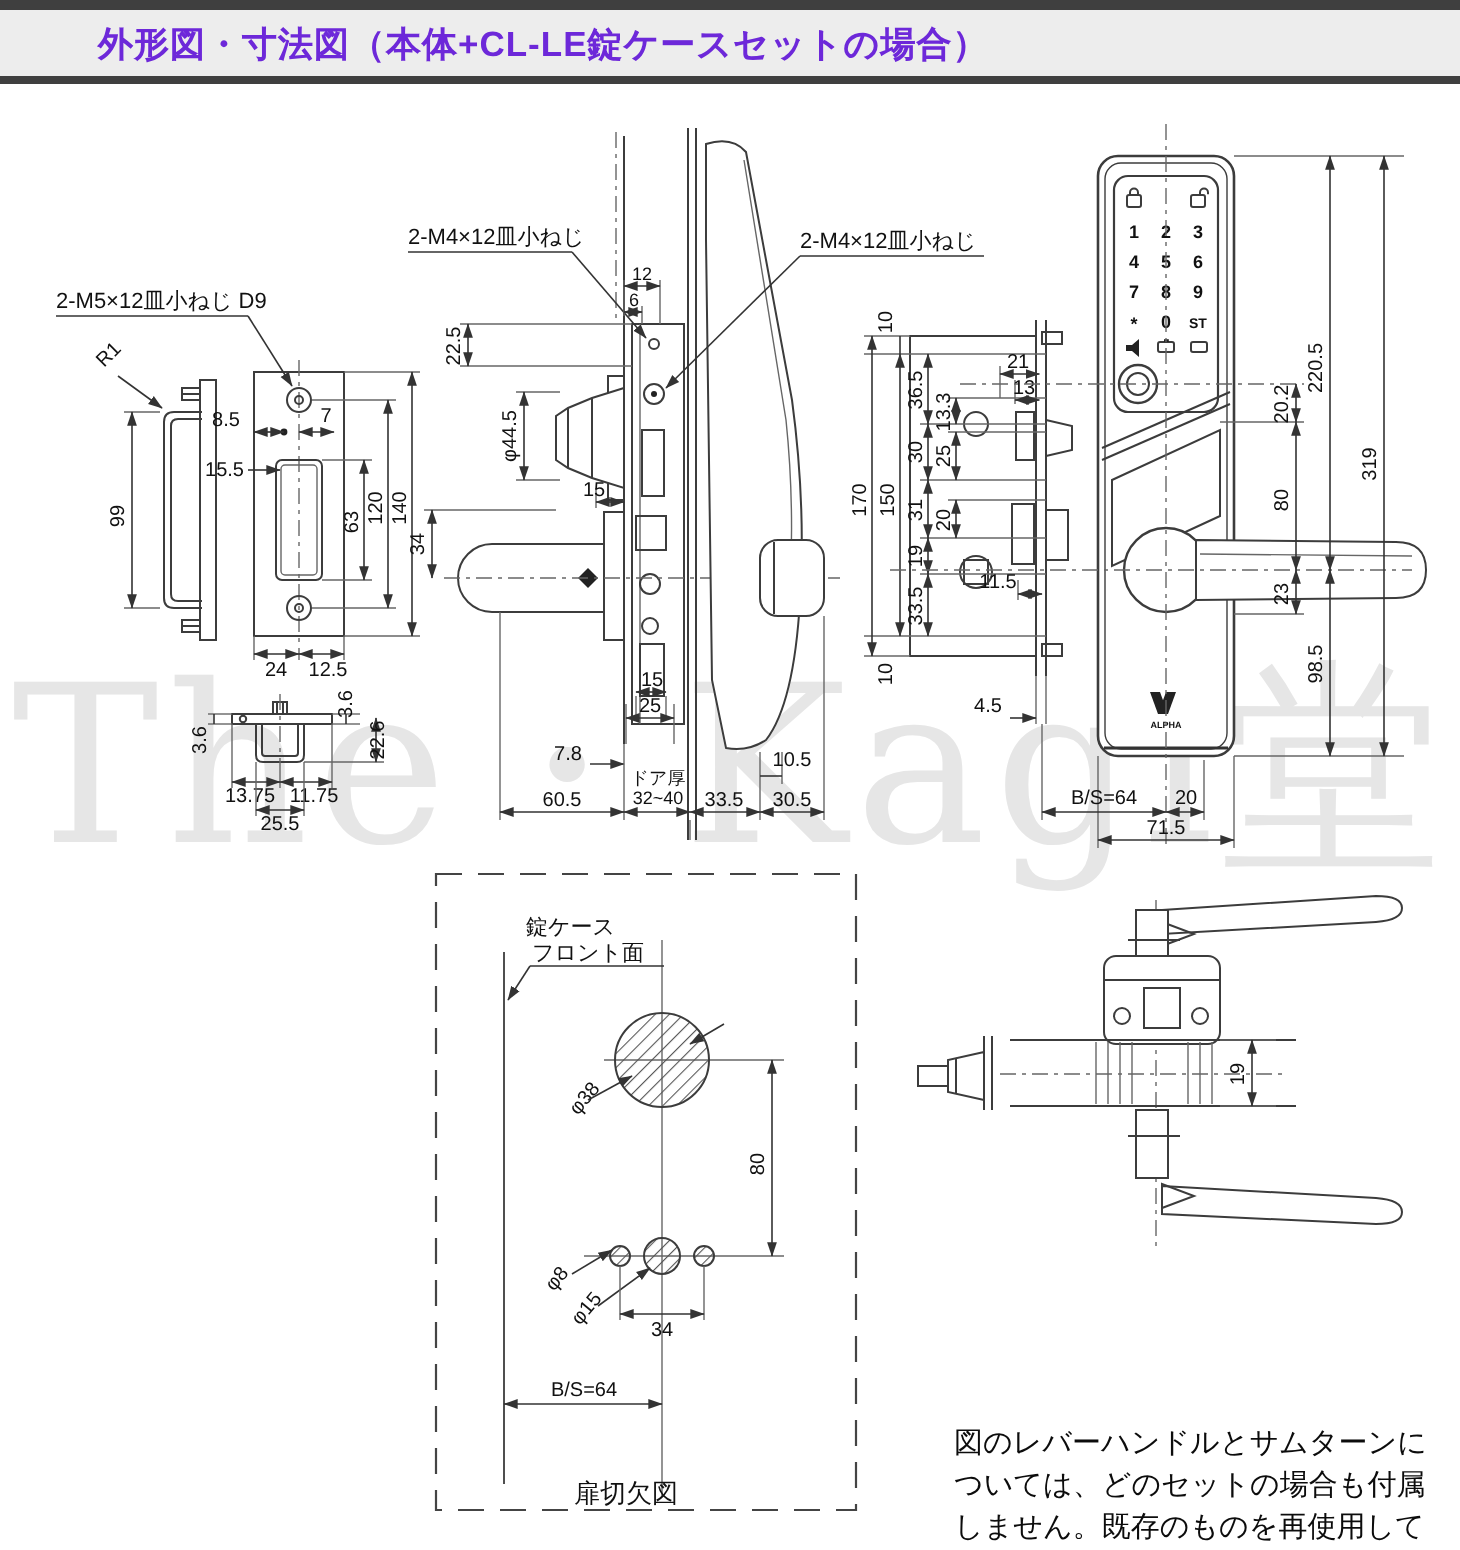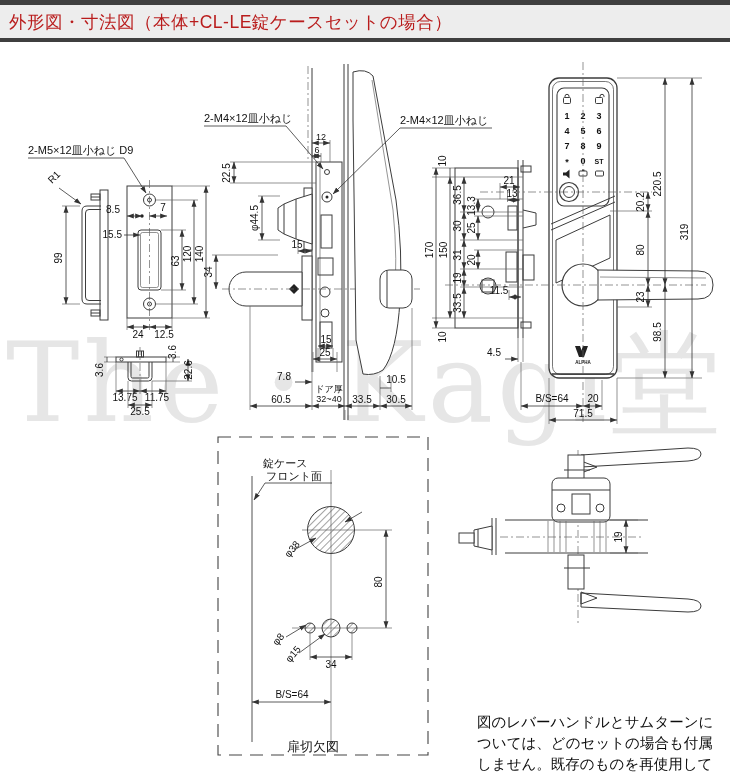--- a/index.html
+++ b/index.html
@@ -1,21 +1,21 @@
 <!DOCTYPE html>
 <html><head>
 <meta charset="utf-8">
 <style>
   html,body{margin:0;padding:0;}
   body{width:730px;height:775px;position:relative;background:#fff;overflow:hidden;
        font-family:"Liberation Sans",sans-serif;}
   .header{position:absolute;top:0;left:0;width:730px;height:42px;box-sizing:border-box;
           background:#ededed;border-top:5px solid #3f3f3f;border-bottom:4px solid #3f3f3f;
           display:flex;align-items:center;padding-left:9px;z-index:3;}
-  .header .title{font-size:17.5px;font-weight:normal;color:#b91c1c;letter-spacing:.5px;}
+  .header .title{font-size:17.5px;font-weight:bold;color:#6d28d9;letter-spacing:.5px;margin-left:40px;}
   .watermark{position:absolute;top:310px;left:6px;width:730px;z-index:0;
              font-family:"DejaVu Serif",serif;font-size:110px;color:#e6e6e6;
              letter-spacing:4px;white-space:nowrap;user-select:none;}
   svg.drawing{position:absolute;top:42px;left:0;z-index:1;}
   .note{position:absolute;left:477px;top:671px;width:272px;z-index:2;
         font-size:14.5px;line-height:1.45;color:#0c0c0c;white-space:pre-line;margin-top:41px;}
   
   .ln{stroke:#3c3c3c;stroke-width:1;fill:none;}
   .lnb{stroke:#333;stroke-width:1.4;fill:none;}
   .fw{fill:#fff;stroke:#3c3c3c;stroke-width:1;}

